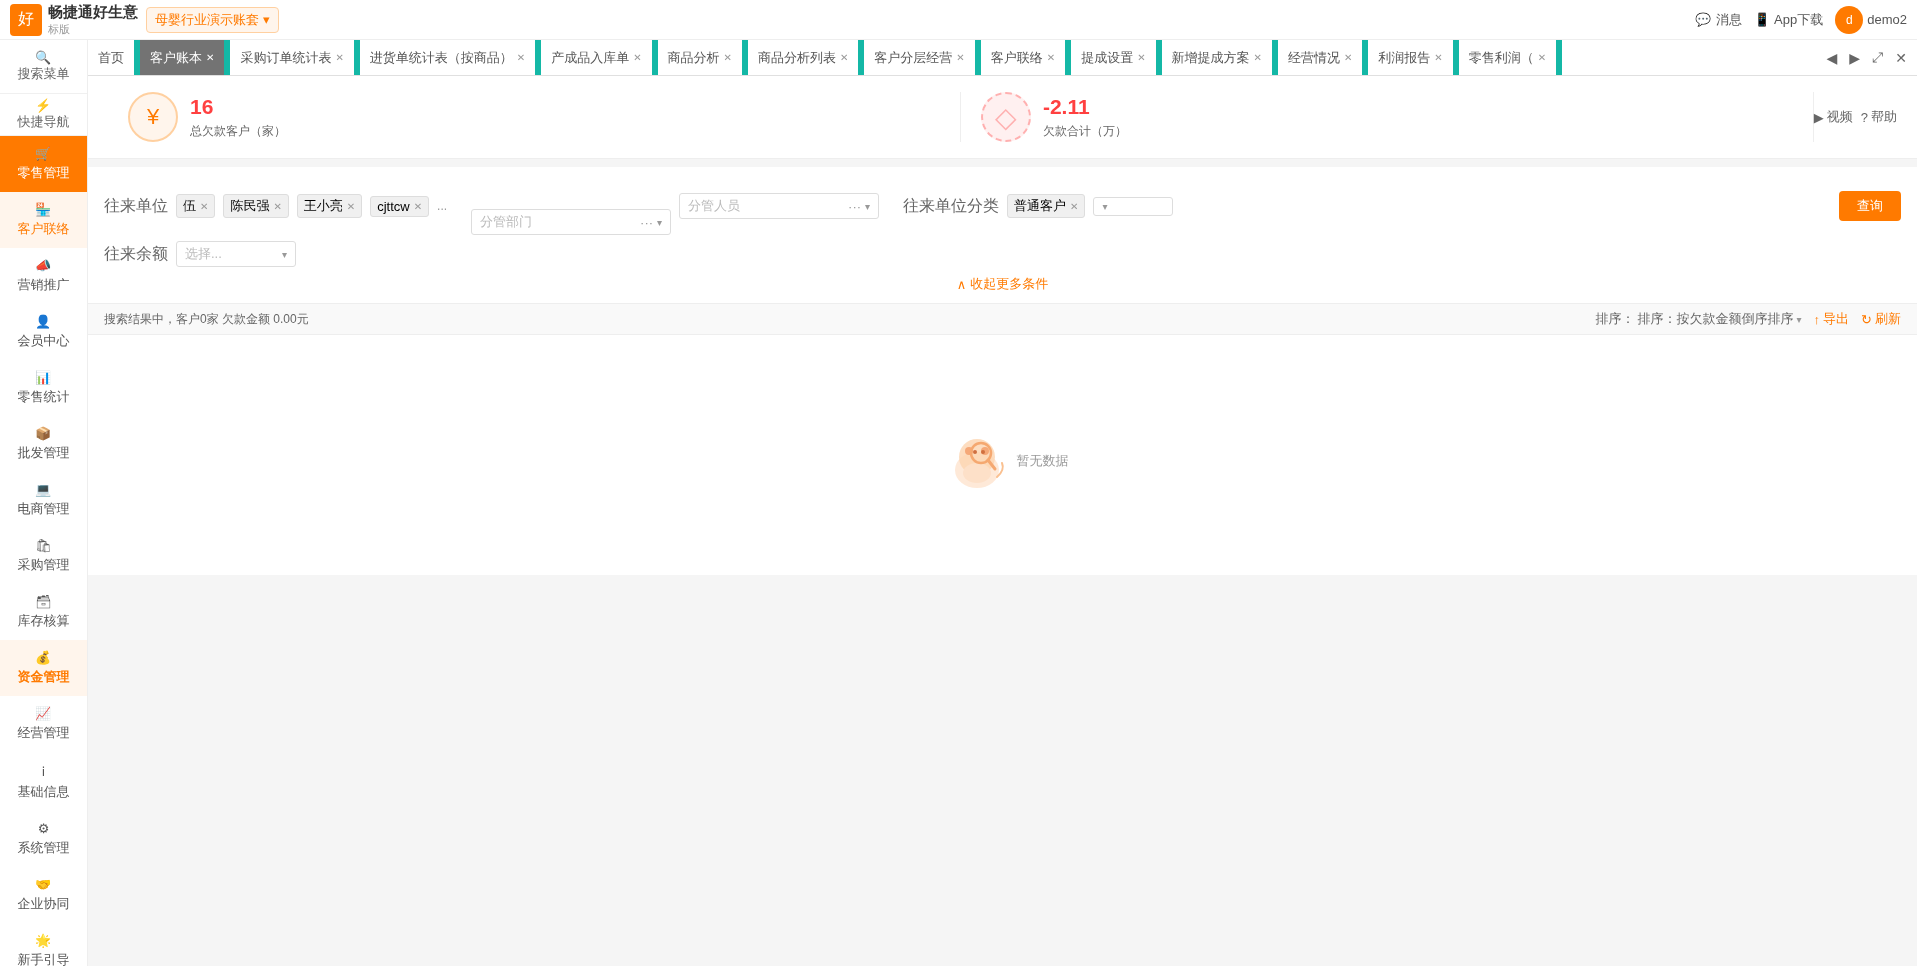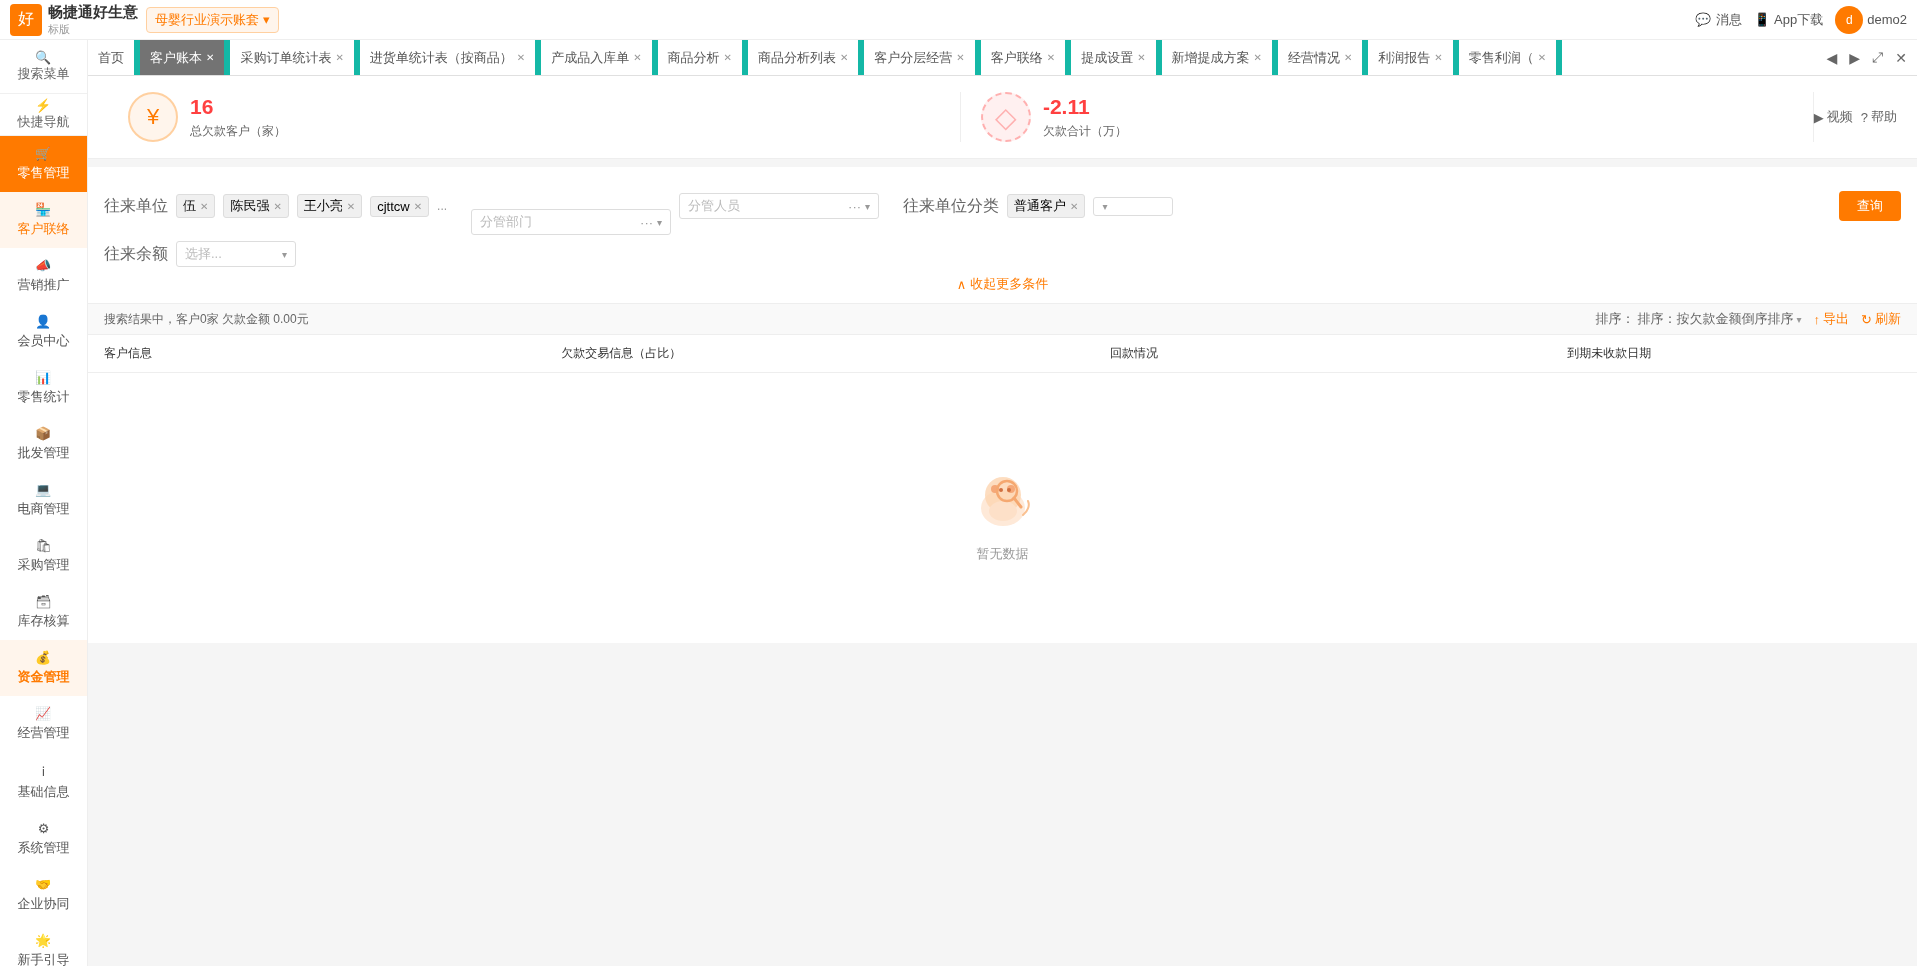--- a/index.html
+++ b/index.html
@@ -91,21 +91,21 @@
     .results-actions { display: flex; align-items: center; gap: 12px; font-size: 12px; color: #666; }
     .results-action { display: flex; align-items: center; gap: 3px; cursor: pointer; }
     .results-action.orange { color: #ff7a00; }
     .sort-select { display: flex; align-items: center; gap: 3px; cursor: pointer; }
 
     
     .data-table { width: 100%; background: #fff; border-collapse: collapse; }
     .data-table th { padding: 10px 16px; text-align: left; font-size: 12px; color: #333; font-weight: normal; border-bottom: 1px solid #eee; background: #fff; }
 
     
-    .empty-state { display: flex; flex-direction: column; align-items: center; justify-content: center; padding: 80px 0; }
+    .empty-state { display: flex; flex-direction: row; align-items: center; justify-content: center; padding: 80px 0; }
     .empty-icon { width: 80px; height: 80px; display: flex; align-items: center; justify-content: center; }
     .empty-text { color: #999; font-size: 13px; margin-top: 12px; }
 
     
     .query-btn { background: #ff7a00; color: white; border: none; border-radius: 4px; padding: 6px 18px; cursor: pointer; font-size: 13px; }
   </style>
 </head>
 <body>
 
 <div class="top-bar">
@@ -386,32 +386,20 @@
             <span>导出</span>
           </div>
           <div class="results-action orange">
             <span>↻</span>
             <span>刷新</span>
           </div>
         </div>
       </div>
 
       <div style="background:#fff;">
-        <table class="data-table">
-          <thead>
-            <tr>
-              <th style="width:25%;">客户信息</th>
-              <th style="width:30%;">欠款交易信息（占比）</th>
-              <th style="width:25%;">回款情况</th>
-              <th style="width:20%;">到期未收款日期</th>
-            </tr>
-          </thead>
-          <tbody>
-          </tbody>
-        </table>
 
         <div class="empty-state">
           <div class="empty-icon">
             <svg width="80" height="80" viewBox="0 0 80 80" fill="none">
 
               <ellipse cx="40" cy="55" rx="22" ry="18" fill="#fde0c8" opacity="0.7"></ellipse>
               <circle cx="40" cy="42" r="18" fill="#fdd5b0" opacity="0.8"></circle>
               <circle cx="32" cy="36" r="4" fill="#f5a878"></circle>
               <circle cx="48" cy="36" r="4" fill="#f5a878"></circle>
               <ellipse cx="40" cy="58" rx="14" ry="10" fill="#fde0c8"></ellipse>

